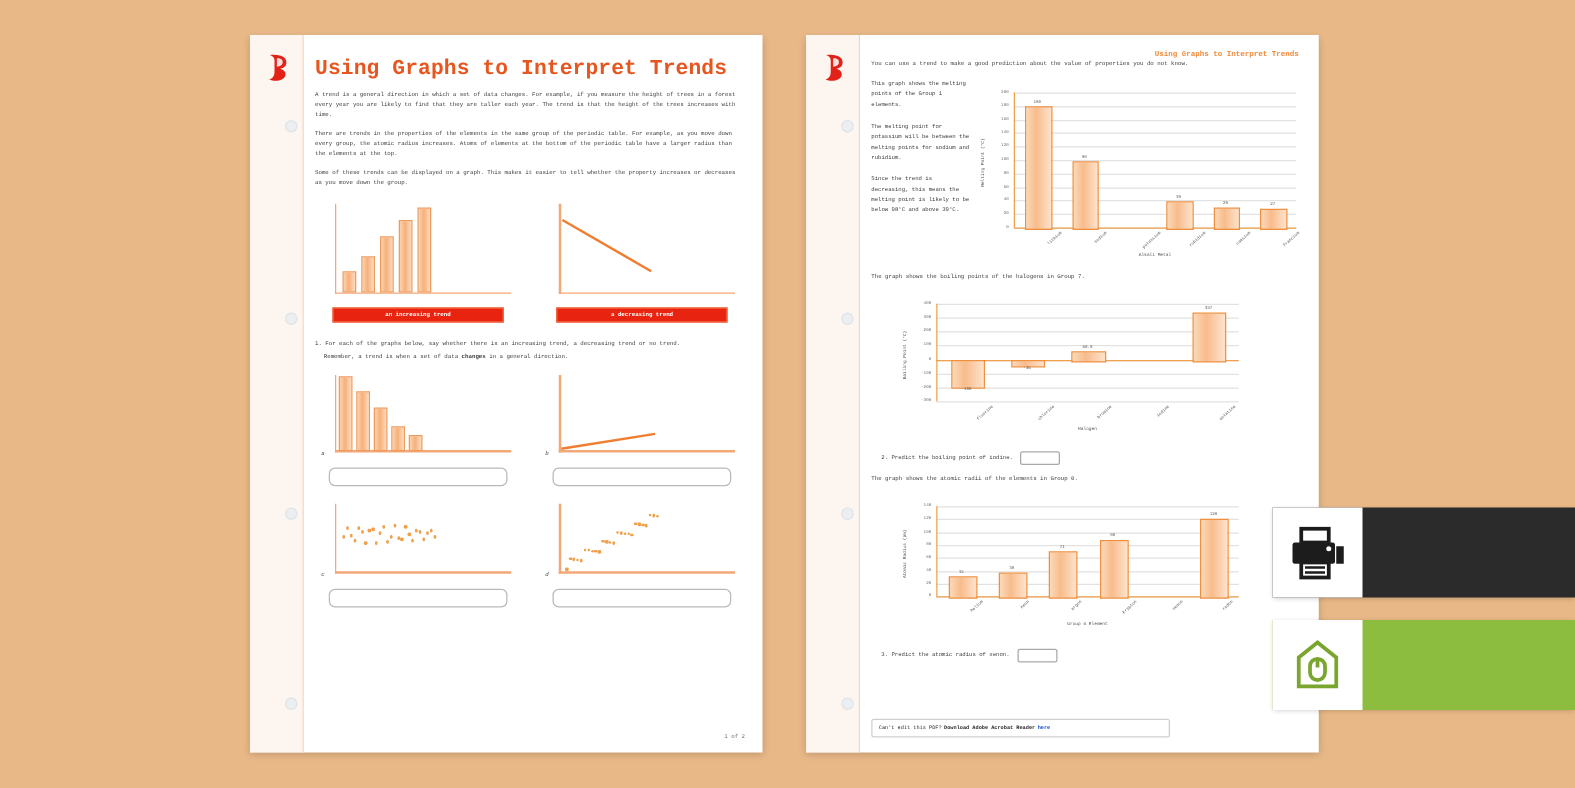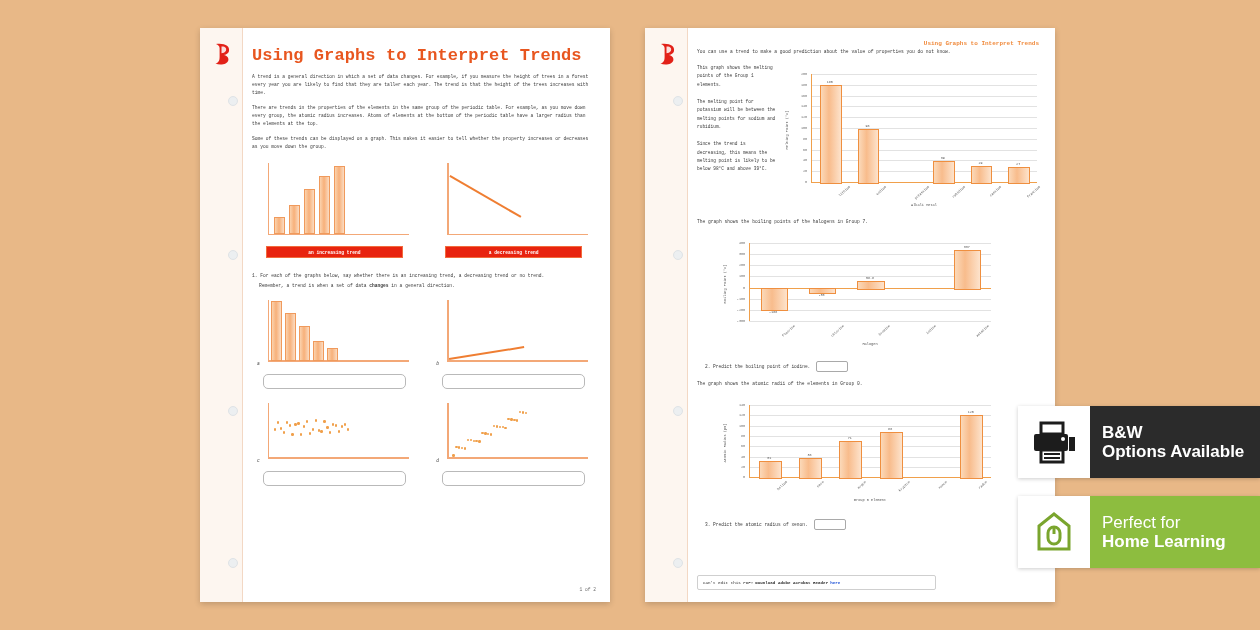--- a/index.html
+++ b/index.html
@@ -459,31 +459,23 @@
     <svg width="48" height="44" viewBox="0 0 48 44">
       <rect x="11" y="3" width="22" height="11" fill="none" stroke="#1c1c1c" stroke-width="3"></rect>
       <rect x="4" y="14" width="34" height="17" rx="2" fill="#1c1c1c"></rect>
       <rect x="11" y="30" width="22" height="12" fill="#fff" stroke="#1c1c1c" stroke-width="3"></rect>
       <rect x="14" y="33" width="16" height="2" fill="#1c1c1c"></rect>
       <rect x="14" y="37" width="16" height="2" fill="#1c1c1c"></rect>
       <circle cx="33" cy="19" r="2" fill="#fff"></circle>
       <rect x="39" y="17" width="6" height="14" fill="#1c1c1c"></rect>
     </svg>
   </div>
-  <div class="badge-text">
-    <div class="l1">B&amp;W</div>
-    <div class="l2">Options Available</div>
-  </div>
 </div>
 
 <div class="badge" id="badge-home">
   <div class="badge-icon">
     <svg width="46" height="46" viewBox="0 0 46 46">
       <path d="M8 17 L23 5 L38 17 L38 40 L8 40 Z" fill="none" stroke="#7aa52e" stroke-width="3"></path>
       <rect x="17" y="18" width="12" height="17" rx="6" fill="none" stroke="#7aa52e" stroke-width="3"></rect>
       <line x1="23" y1="18" x2="23" y2="25" stroke="#7aa52e" stroke-width="3"></line>
     </svg>
   </div>
-  <div class="badge-text">
-    <div class="l1">Perfect for</div>
-    <div class="l2">Home Learning</div>
-  </div>
 </div>
 
 </body></html>

